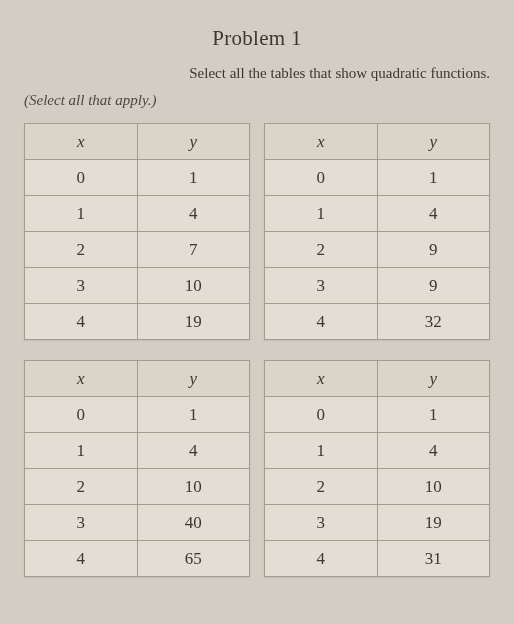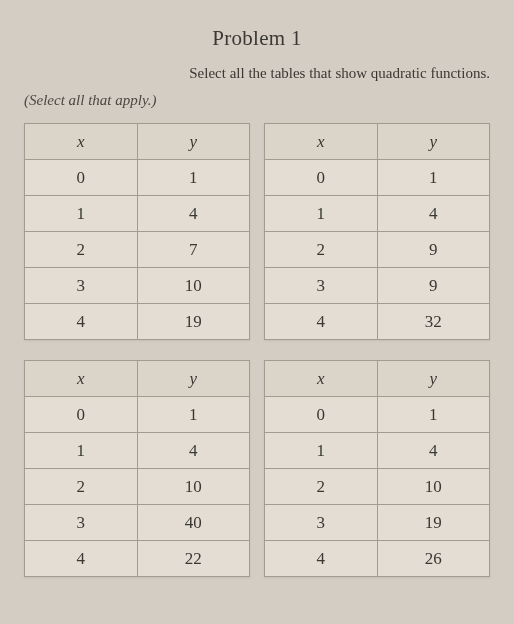--- a/index.html
+++ b/index.html
@@ -159,21 +159,21 @@
         <tr>
             <td>2</td>
             <td>10</td>
           </tr>
         <tr>
             <td>3</td>
             <td>40</td>
           </tr>
         <tr>
             <td>4</td>
-            <td>22</td>
+            <td>65</td>
           </tr>
       </tbody>
     </table>
 
     <table class="tbl">
       <thead>
         <tr>
           <th>x</th>
           <th>y</th>
         </tr>
@@ -190,19 +190,19 @@
         <tr>
             <td>2</td>
             <td>10</td>
           </tr>
         <tr>
             <td>3</td>
             <td>19</td>
           </tr>
         <tr>
             <td>4</td>
-            <td>26</td>
+            <td>31</td>
           </tr>
       </tbody>
     </table>
 
   </div>
 </div>
 
 </body></html>

